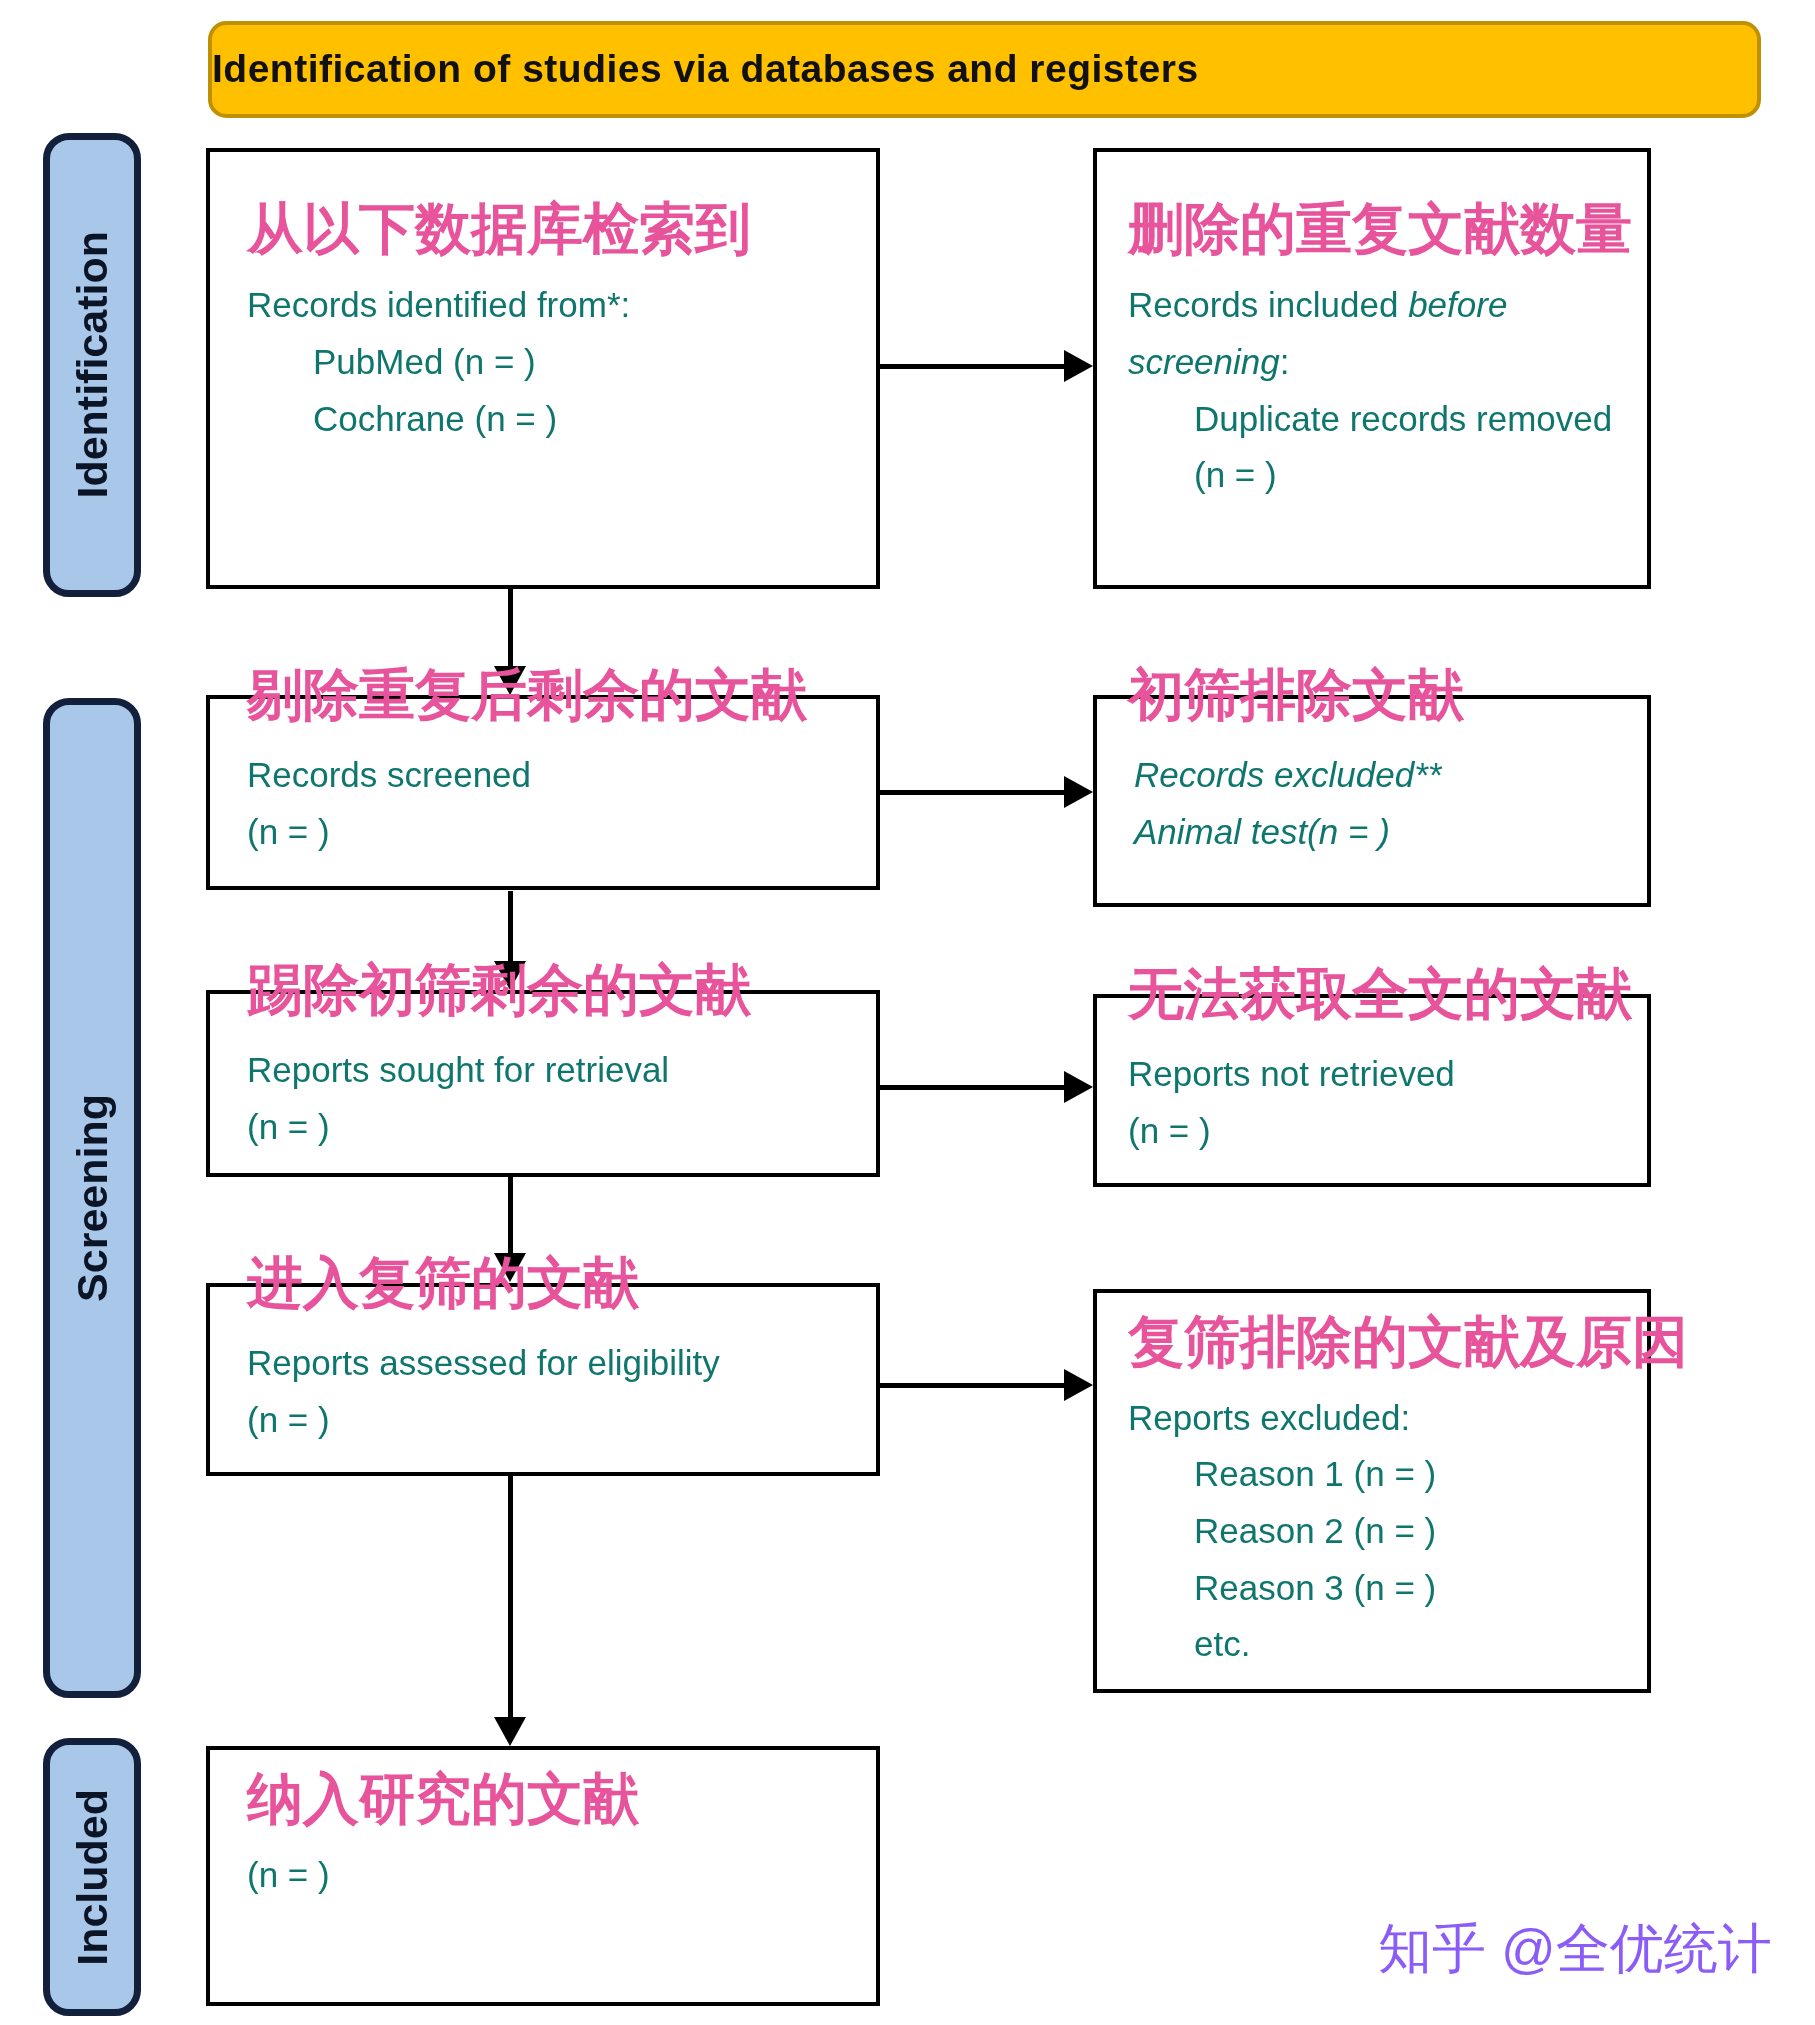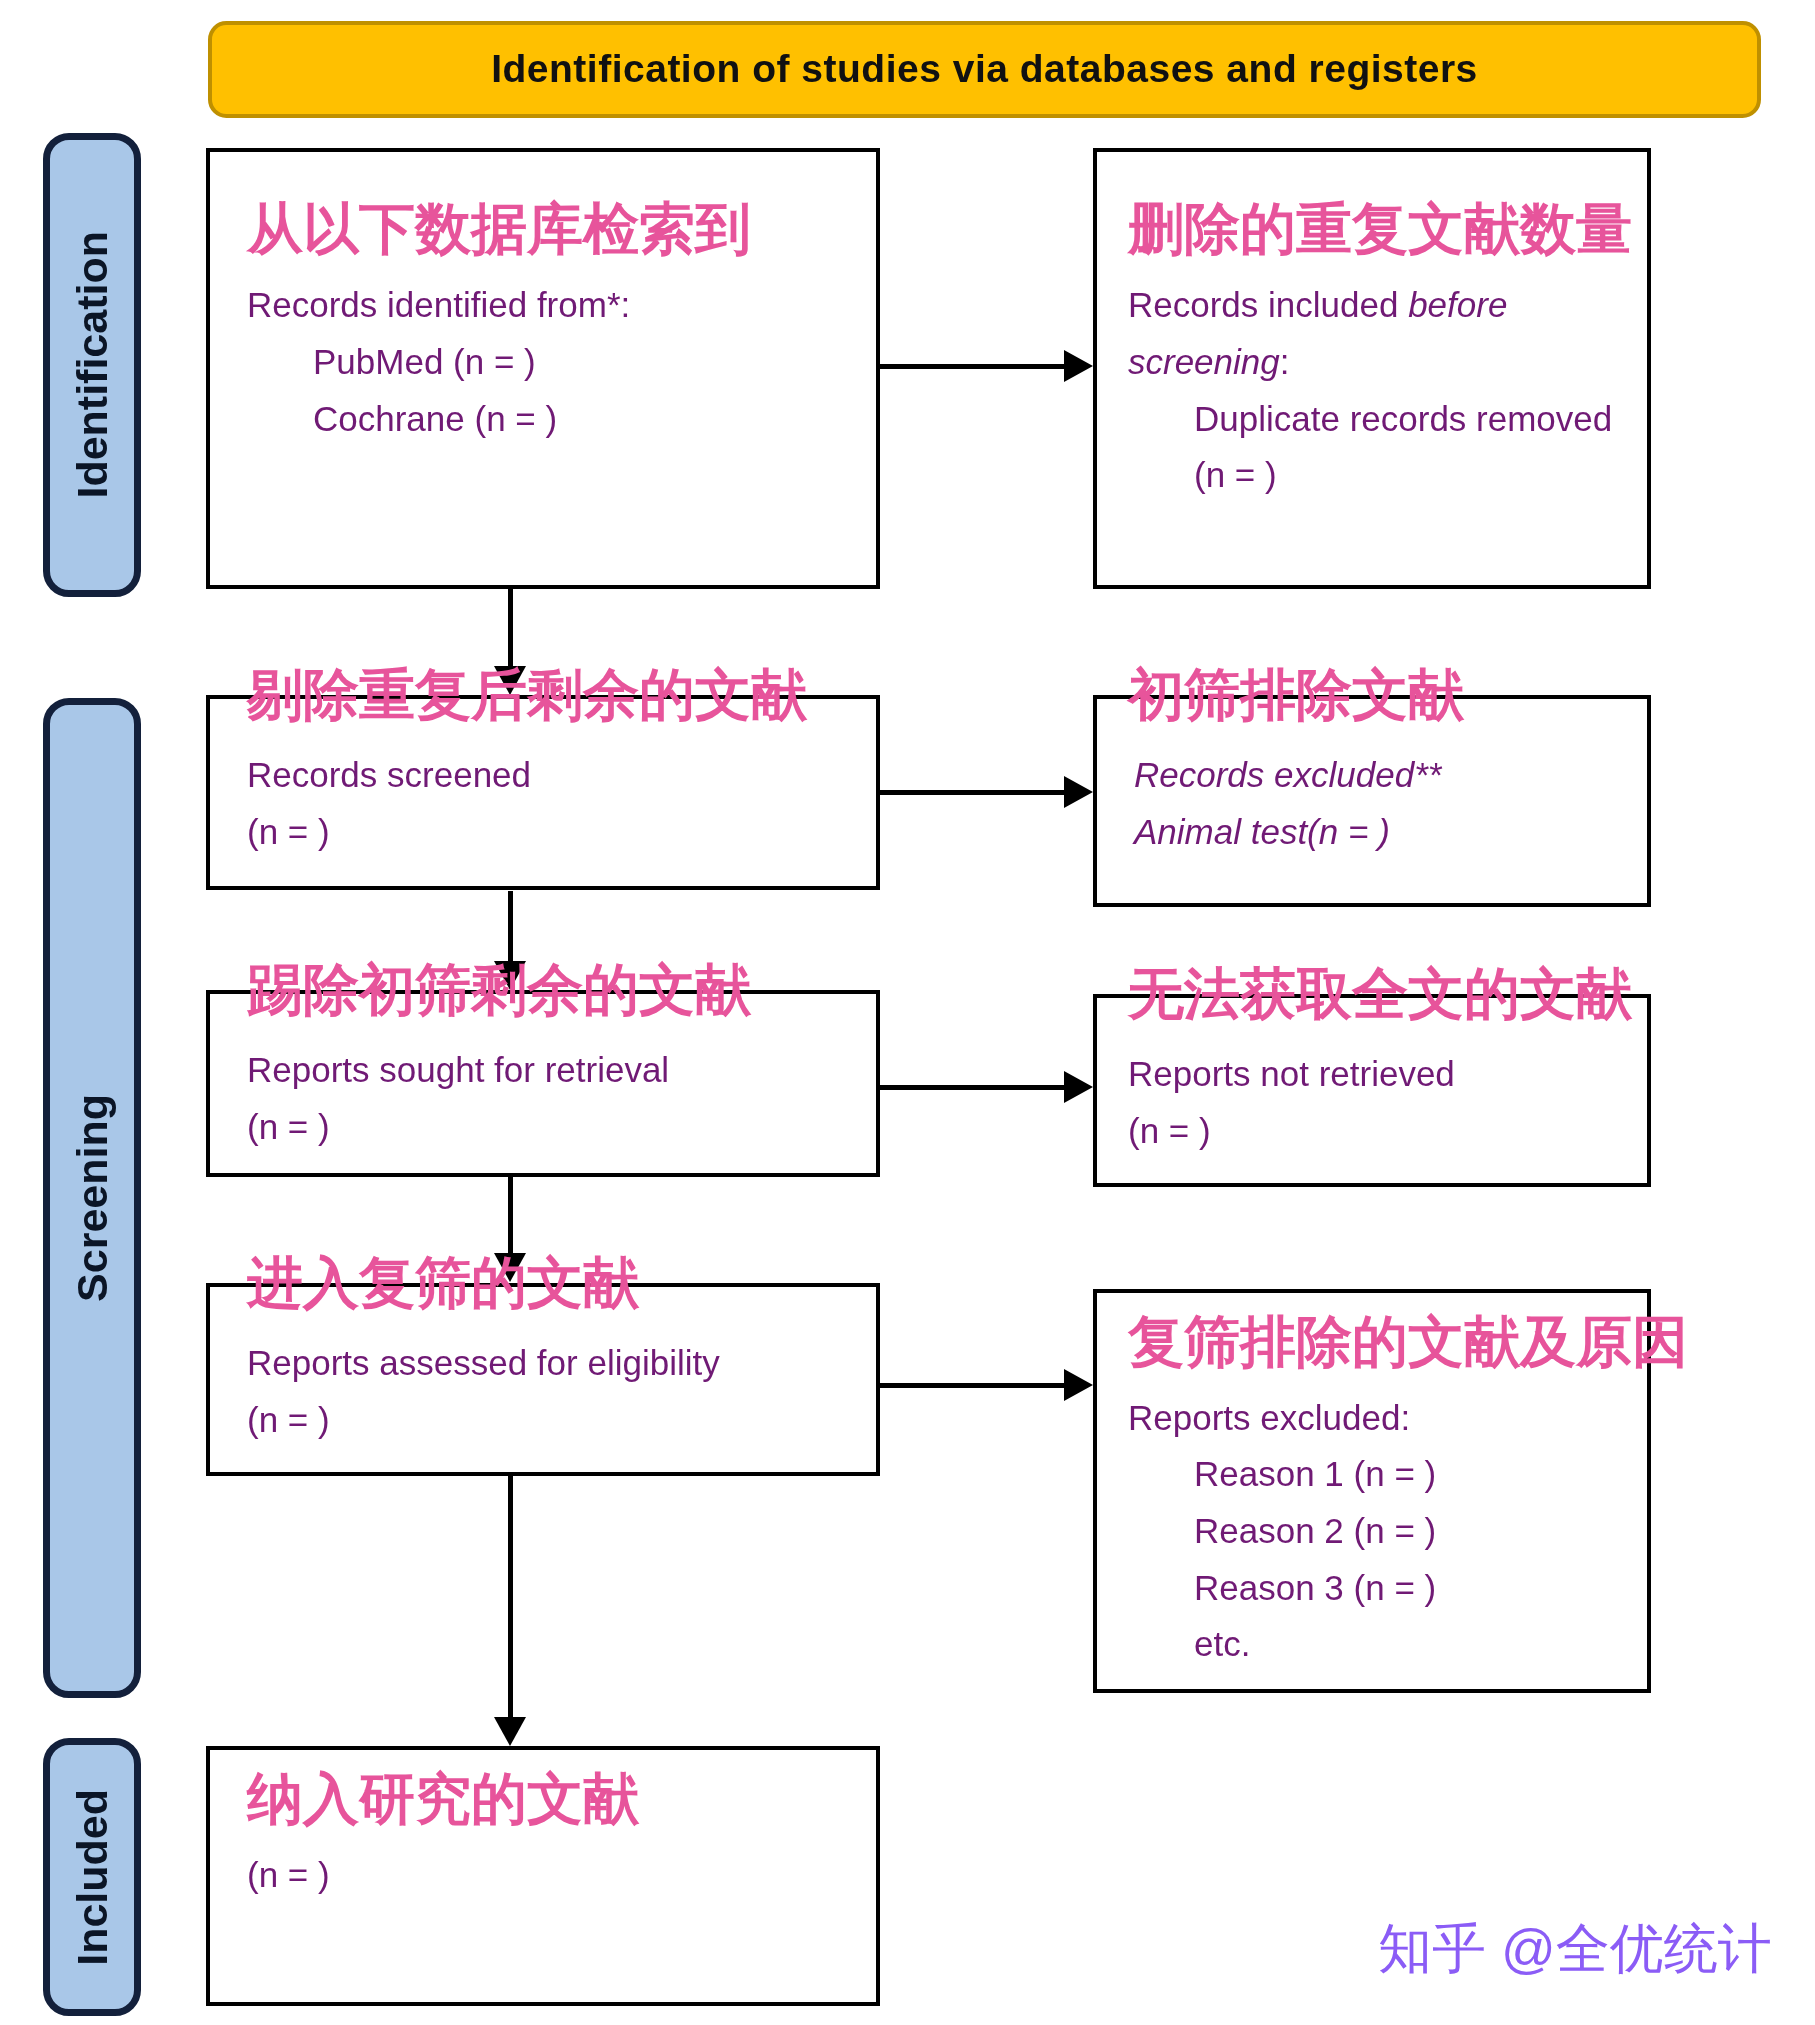--- a/index.html
+++ b/index.html
@@ -2,21 +2,21 @@
 <html style="font-size:8.7px"><head>
 <meta charset="utf-8">
 <style>
   html,body{margin:0;padding:0;background:#ffffff;}
   body{font-family:"Liberation Sans","DejaVu Sans",sans-serif;}
   .canvas{position:relative;width:1816px;height:2025px;background:#ffffff;overflow:hidden;}
 
   .header{
     position:absolute;left:208px;top:20.6px;width:1553px;height:97px;
     background:#FFC000;border:4.9px solid #BF9000;border-radius:18.4px;
-    box-sizing:border-box;display:flex;align-items:center;justify-content:center;
+    box-sizing:border-box;display:flex;align-items:center;justify-content:flex-start;
   }
   .header-title{font-size:39px;font-weight:bold;color:#111;letter-spacing:0.5px;}
 
   .stage{
     position:absolute;left:43px;width:98px;
     background:#A9C7E8;border:7.6px solid #13203B;border-radius:26px;
     box-sizing:border-box;display:flex;align-items:center;justify-content:center;
   }
   .stage-label{
     writing-mode:vertical-rl;transform:rotate(180deg);
@@ -34,21 +34,21 @@
   .col-right{left:1093px;width:558px;}
 
   .zh-title{
     color:#E7549B;font-weight:bold;font-size:56px;line-height:1.05;
     white-space:nowrap;z-index:4;
   }
   .zh-overlap{position:absolute;top:-33px;left:37px;}
   .zh-inside{display:block;margin:0 0 18.4px 0;}
   .body-pad{padding:48px 16.3px 0 37px;}
   .body-pad-tight{padding:19.5px 16.3px 0 37px;}
-  .en-line{font-size:35px;line-height:1.62;color:#701a75;}
+  .en-line{font-size:35px;line-height:1.62;color:#0f766e;}
   .indent{padding-left:66px;}
   .it{font-style:italic;}
 
   .varrow{position:absolute;width:4.9px;background:#000;}
   .varrow-head{
     position:absolute;width:0;height:0;
     border-left:16.3px solid transparent;border-right:16.3px solid transparent;
     border-top:29px solid #000;
   }
   .harrow{position:absolute;height:4.9px;background:#000;}

